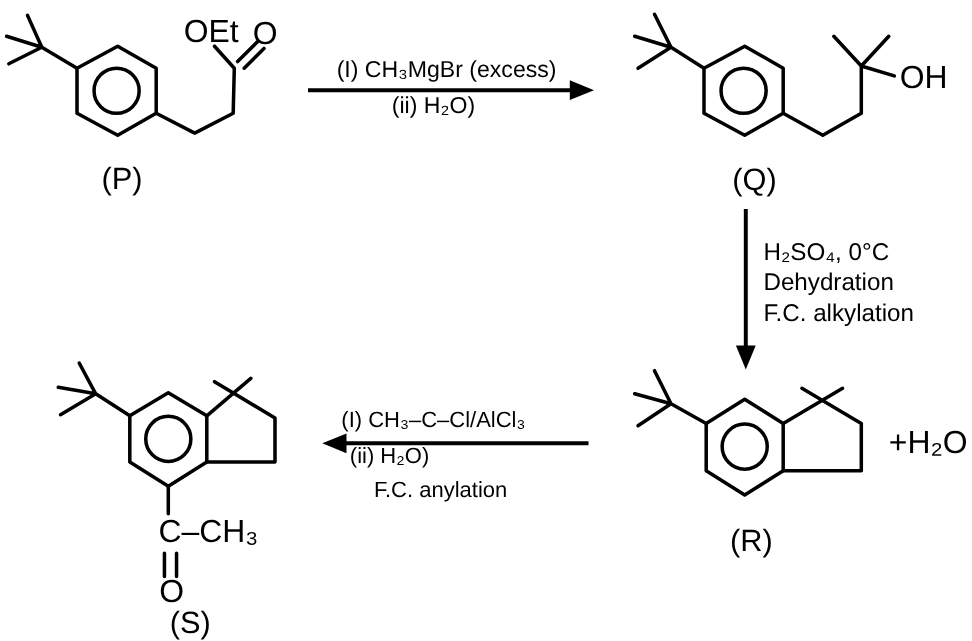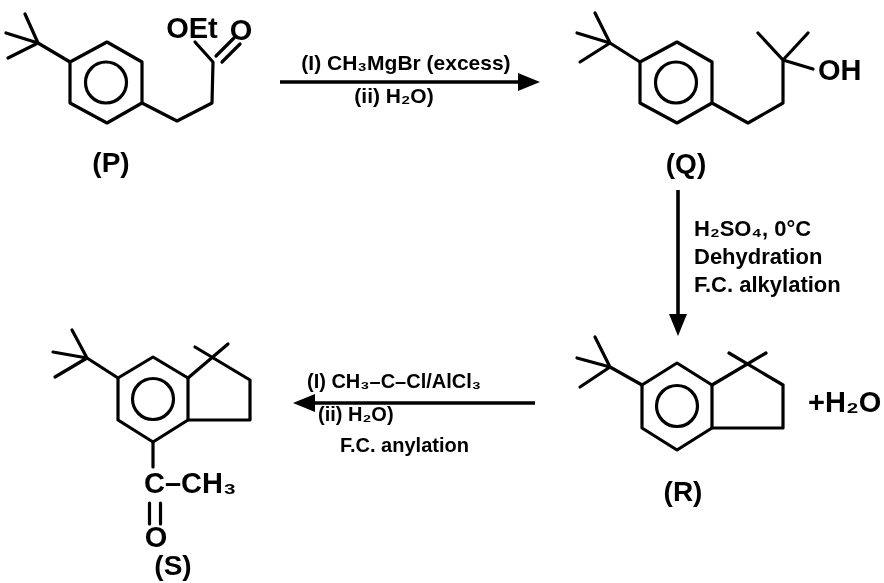--- a/index.html
+++ b/index.html
@@ -7,21 +7,20 @@
     padding: 0;
     width: 884px;
     height: 583px;
     background: #ffffff;
     overflow: hidden;
   }
   .canvas {
     width: 884px;
     height: 571px;
     position: relative;
-    font-weight: bold;
   }
   svg {
     display: block;
   }
   .bond {
     fill: none;
     stroke: #000000;
     stroke-width: 3.2;
     stroke-linecap: round;
     stroke-linejoin: round;

